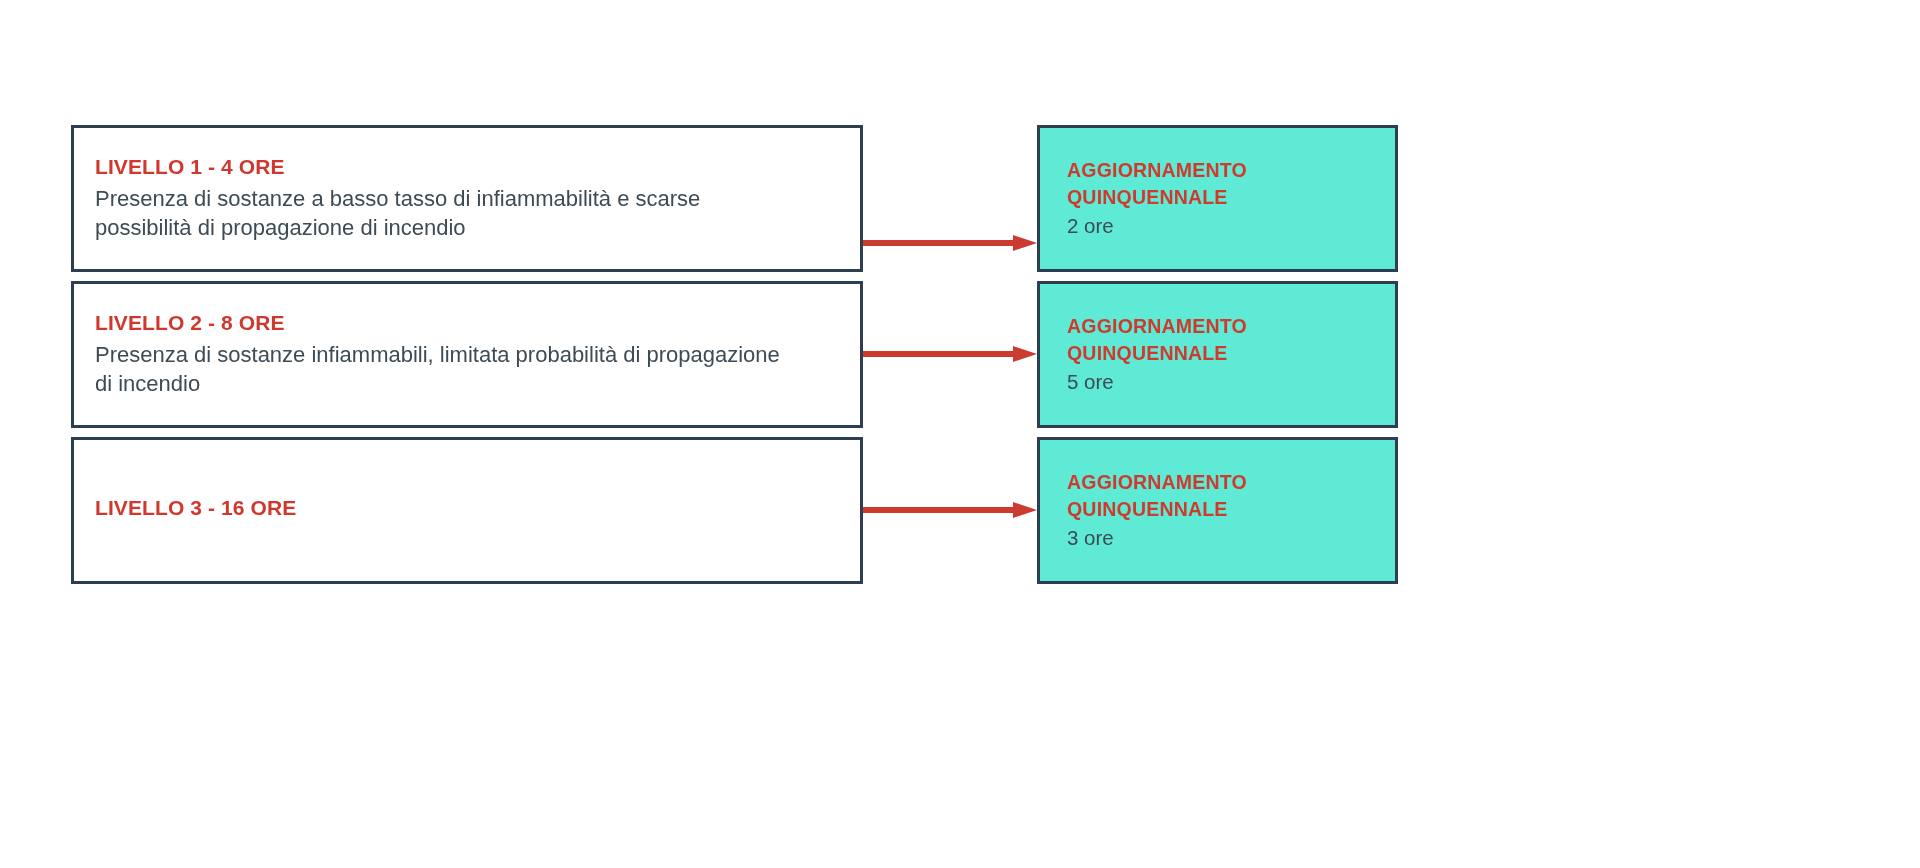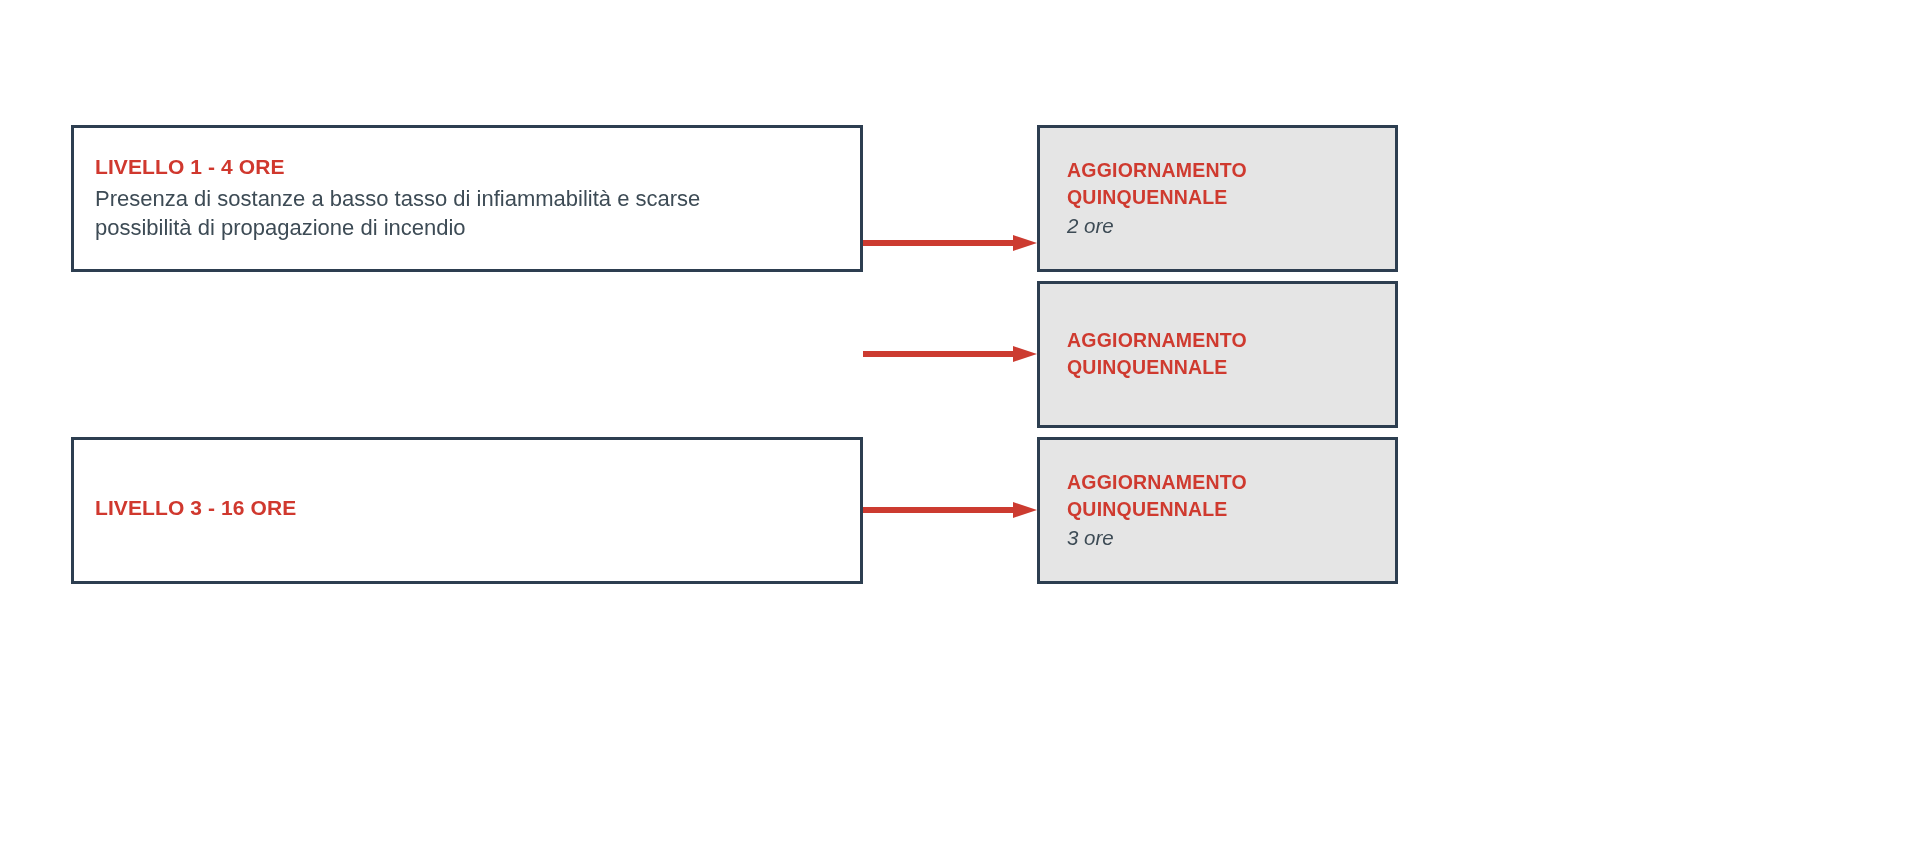--- a/index.html
+++ b/index.html
@@ -68,21 +68,21 @@
 
   
   .refresh-box {
     position: absolute;
     left: 1037px;
     top: 0;
     width: 361px;
     height: 100%;
     box-sizing: border-box;
     border: 3px solid #2d3e50;
-    background: #e5e5e5;
+    background: #5eead4;
     display: flex;
     flex-direction: column;
     justify-content: center;
     padding: 0 0 0 27px;
   }
 
   .refresh-title {
     color: #cf3a2f;
     font-weight: 700;
     font-size: 19.5px;
@@ -91,21 +91,20 @@
     margin: 0 0 2px 0;
     max-width: 230px;
   }
 
   .refresh-hours {
     color: #3d4b55;
     font-size: 20.5px;
     line-height: 1.3;
     margin: 0;
     font-weight: 400;
-    font-style: italic;
   }
 
   
   .connector {
     position: absolute;
     left: 863px;
     width: 174px;
     height: 20px;
     top: 110px;            
     pointer-events: none;
@@ -137,30 +136,35 @@
 
     <div class="refresh-box">
       <p class="refresh-title">AGGIORNAMENTO QUINQUENNALE</p>
       <p class="refresh-hours">2 ore</p>
     </div>
 
   </div>
 
   <div class="row row-2">
 
+    <div class="level-box">
+      <p class="level-title">LIVELLO 2 - 8 ORE</p>
+      <p class="level-desc">Presenza di sostanze infiammabili, limitata probabilità di propagazione di incendio</p>
+    </div>
 
     <div class="connector">
       <svg width="174" height="20" viewBox="0 0 174 20">
         <rect x="0" y="7" width="155" height="6" fill="#cc3b30"></rect>
         <polygon points="150,2 174,10 150,18" fill="#cc3b30"></polygon>
       </svg>
     </div>
 
     <div class="refresh-box">
       <p class="refresh-title">AGGIORNAMENTO QUINQUENNALE</p>
+      <p class="refresh-hours">5 ore</p>
     </div>
 
   </div>
 
   <div class="row row-3">
 
     <div class="level-box">
       <p class="level-title">LIVELLO 3 - 16 ORE</p>
     </div>
 

